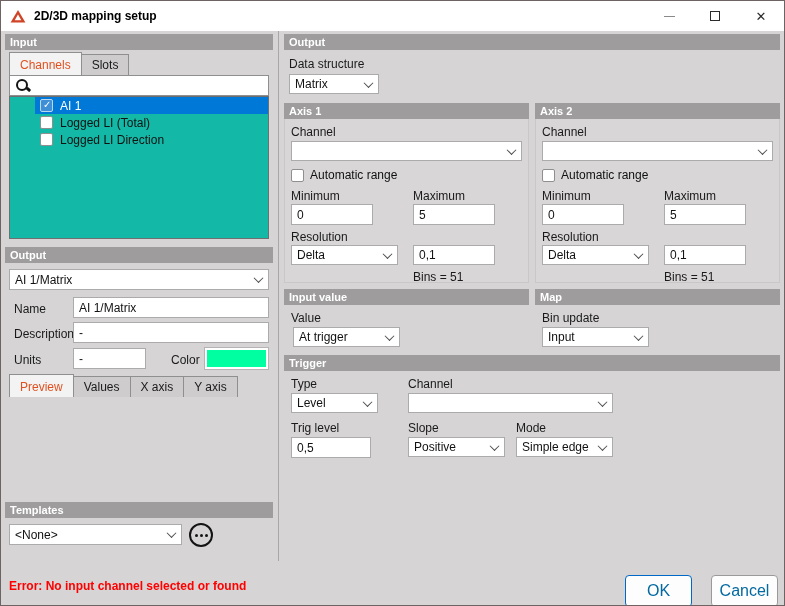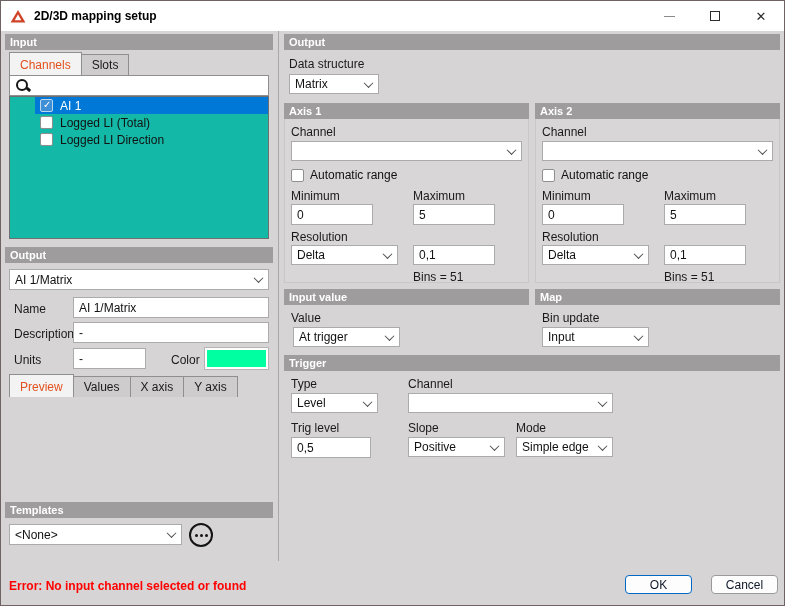--- a/index.html
+++ b/index.html
@@ -57,22 +57,22 @@
   
   .groupbox { position:absolute; border:1px solid #c9c7c7; background:#d8d6d6; }
   
   .more-btn { position:absolute; width:24px; height:24px; border:2.5px solid #141414; border-radius:50%;
     background:transparent; display:flex; align-items:center; justify-content:center; gap:2px; }
   .more-btn i { width:3px; height:3px; border-radius:50%; background:#141414; display:block; }
   
   .vdiv { position:absolute; width:1px; background:#a9a7a7; }
   
   .error-text { position:absolute; color:#f00; font-weight:bold; font-size:12px; }
-  .btn { position:absolute; height:19px; width:67px; background:#fdfdfd; border:1px solid #9a9a9a;
-    border-radius:4px; font-size:12px; font-family:inherit; color:#0f172a; }
+  .btn { position:absolute; height:32px; width:67px; background:#fdfdfd; border:1px solid #9a9a9a;
+    border-radius:4px; font-size:16px; font-family:inherit; color:#0369a1; }
   .btn.primary { border:1.5px solid #0069c8; }
   .bins { position:absolute; font-size:12px; color:#1a1a1a; }
   .autorange { position:absolute; display:flex; align-items:center; gap:6px; font-size:12px; }
 </style>
 </head>
 <body>
 
 <div class="window">
 
   <div class="titlebar">

